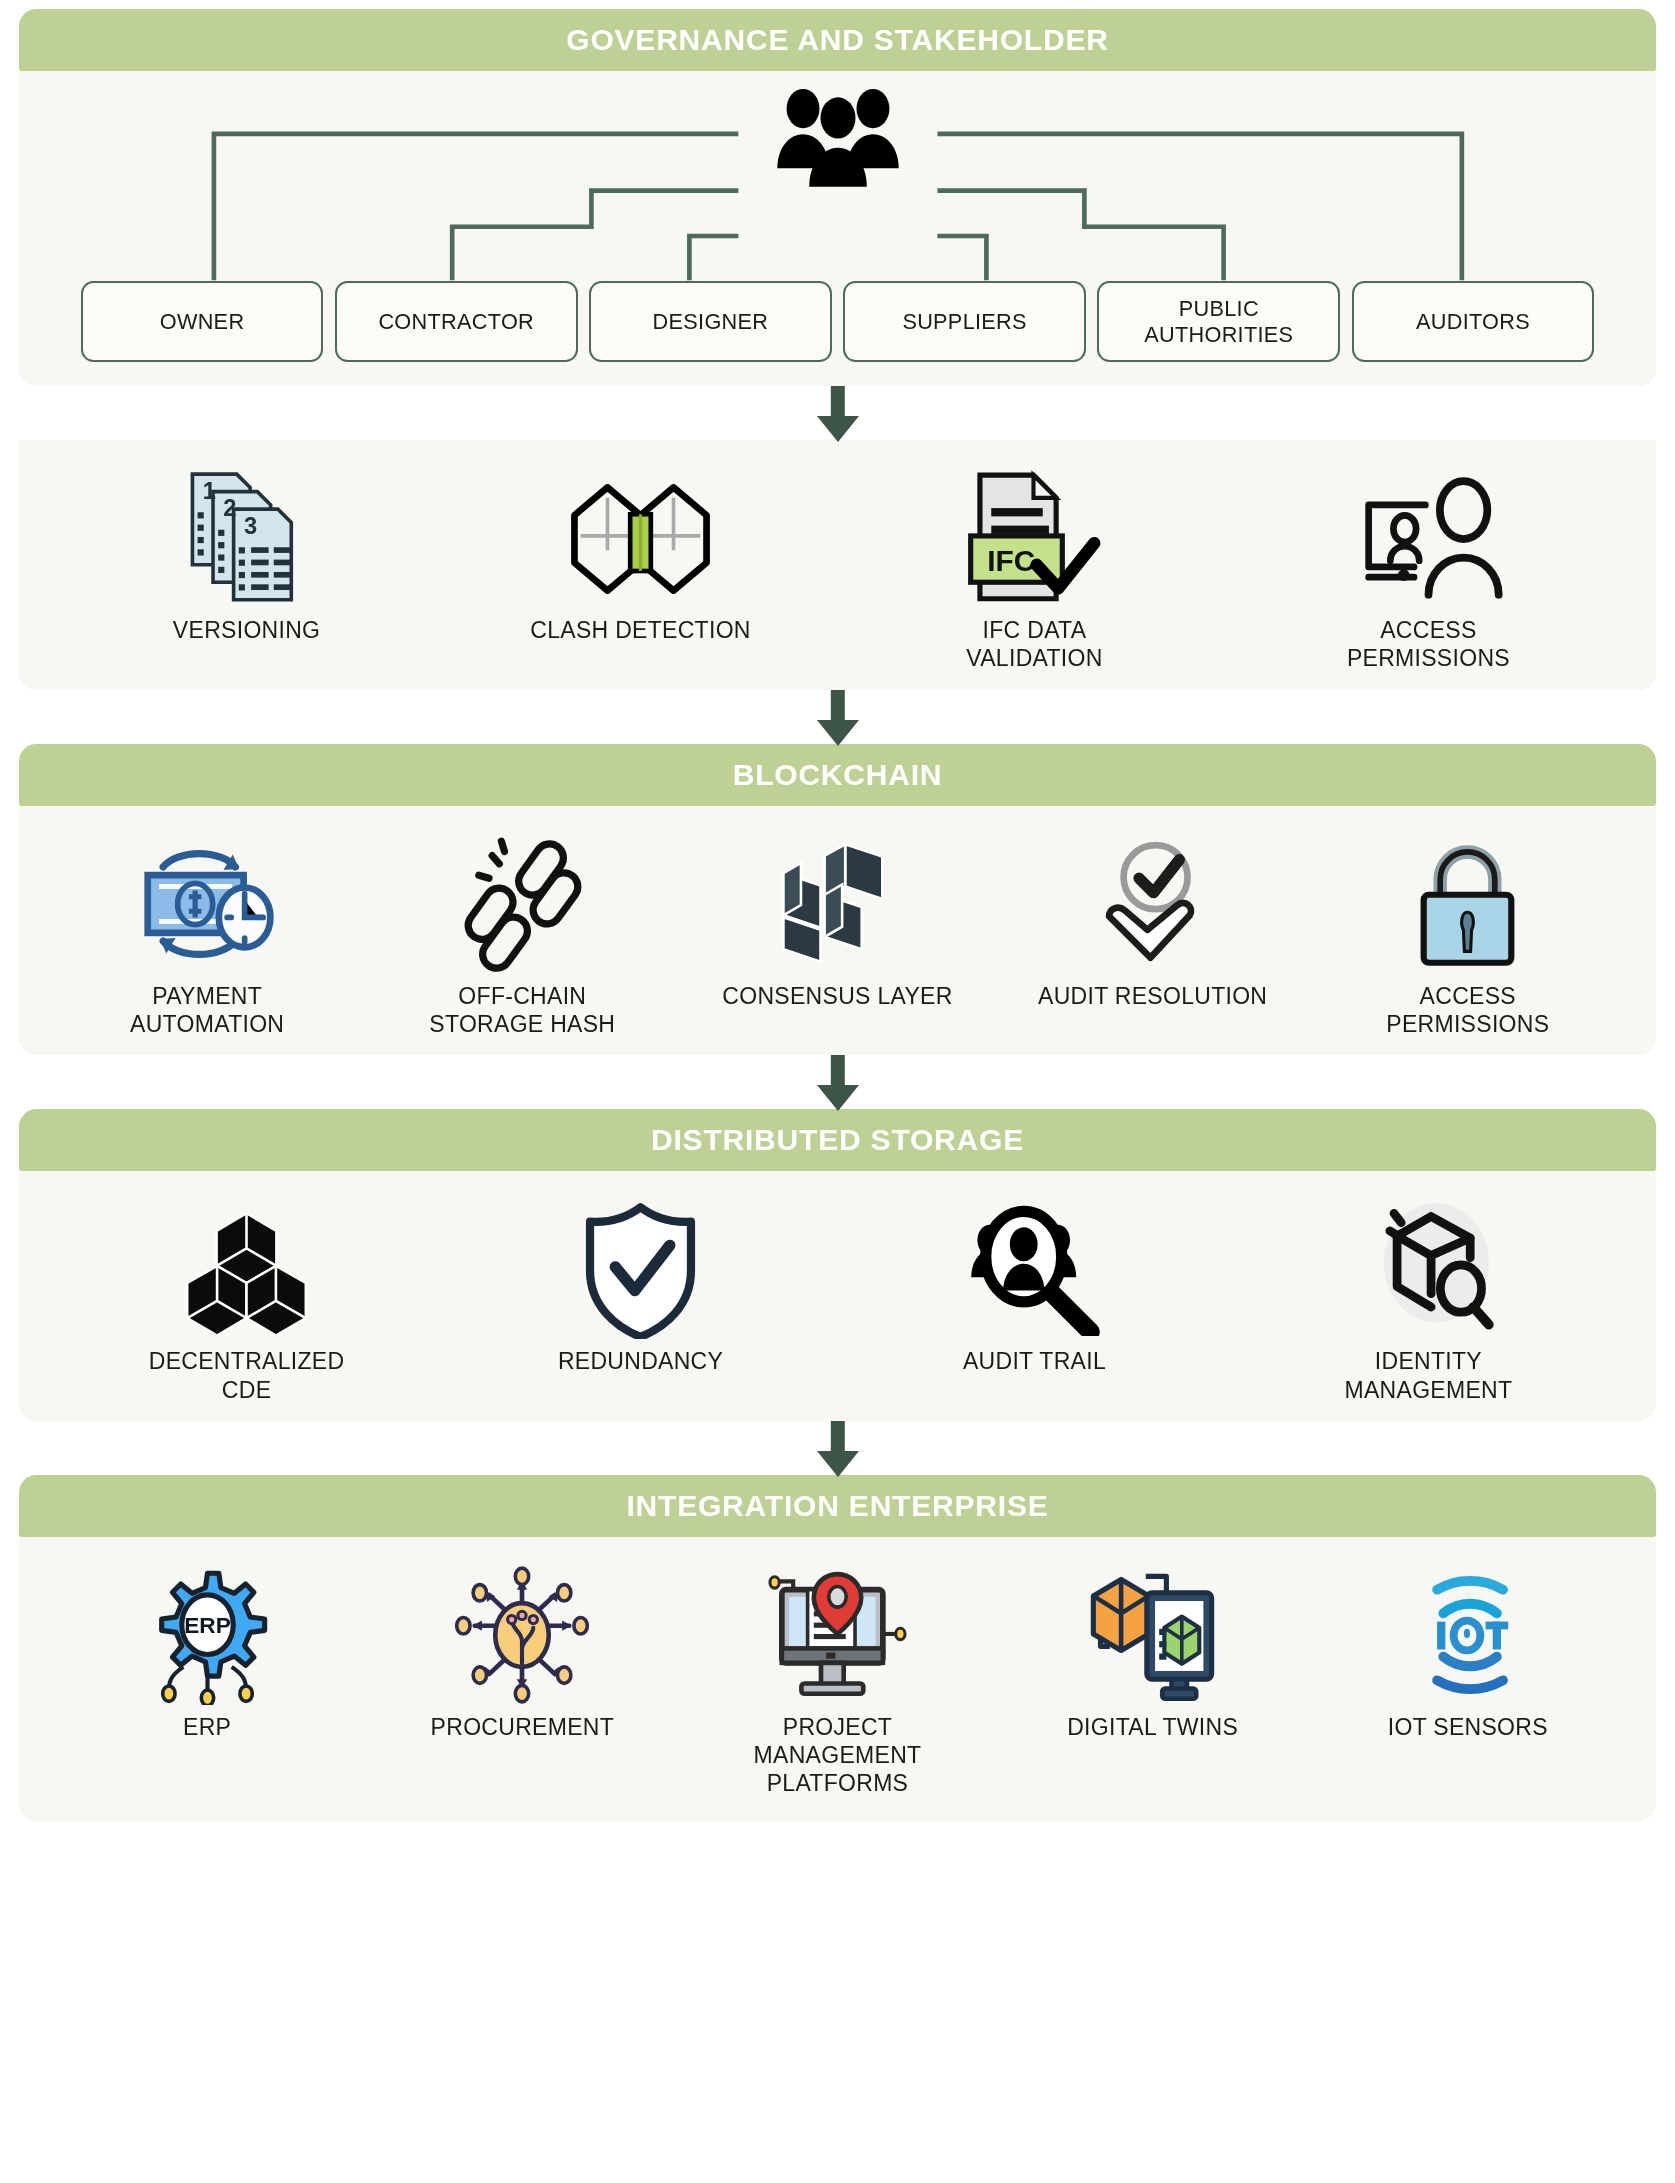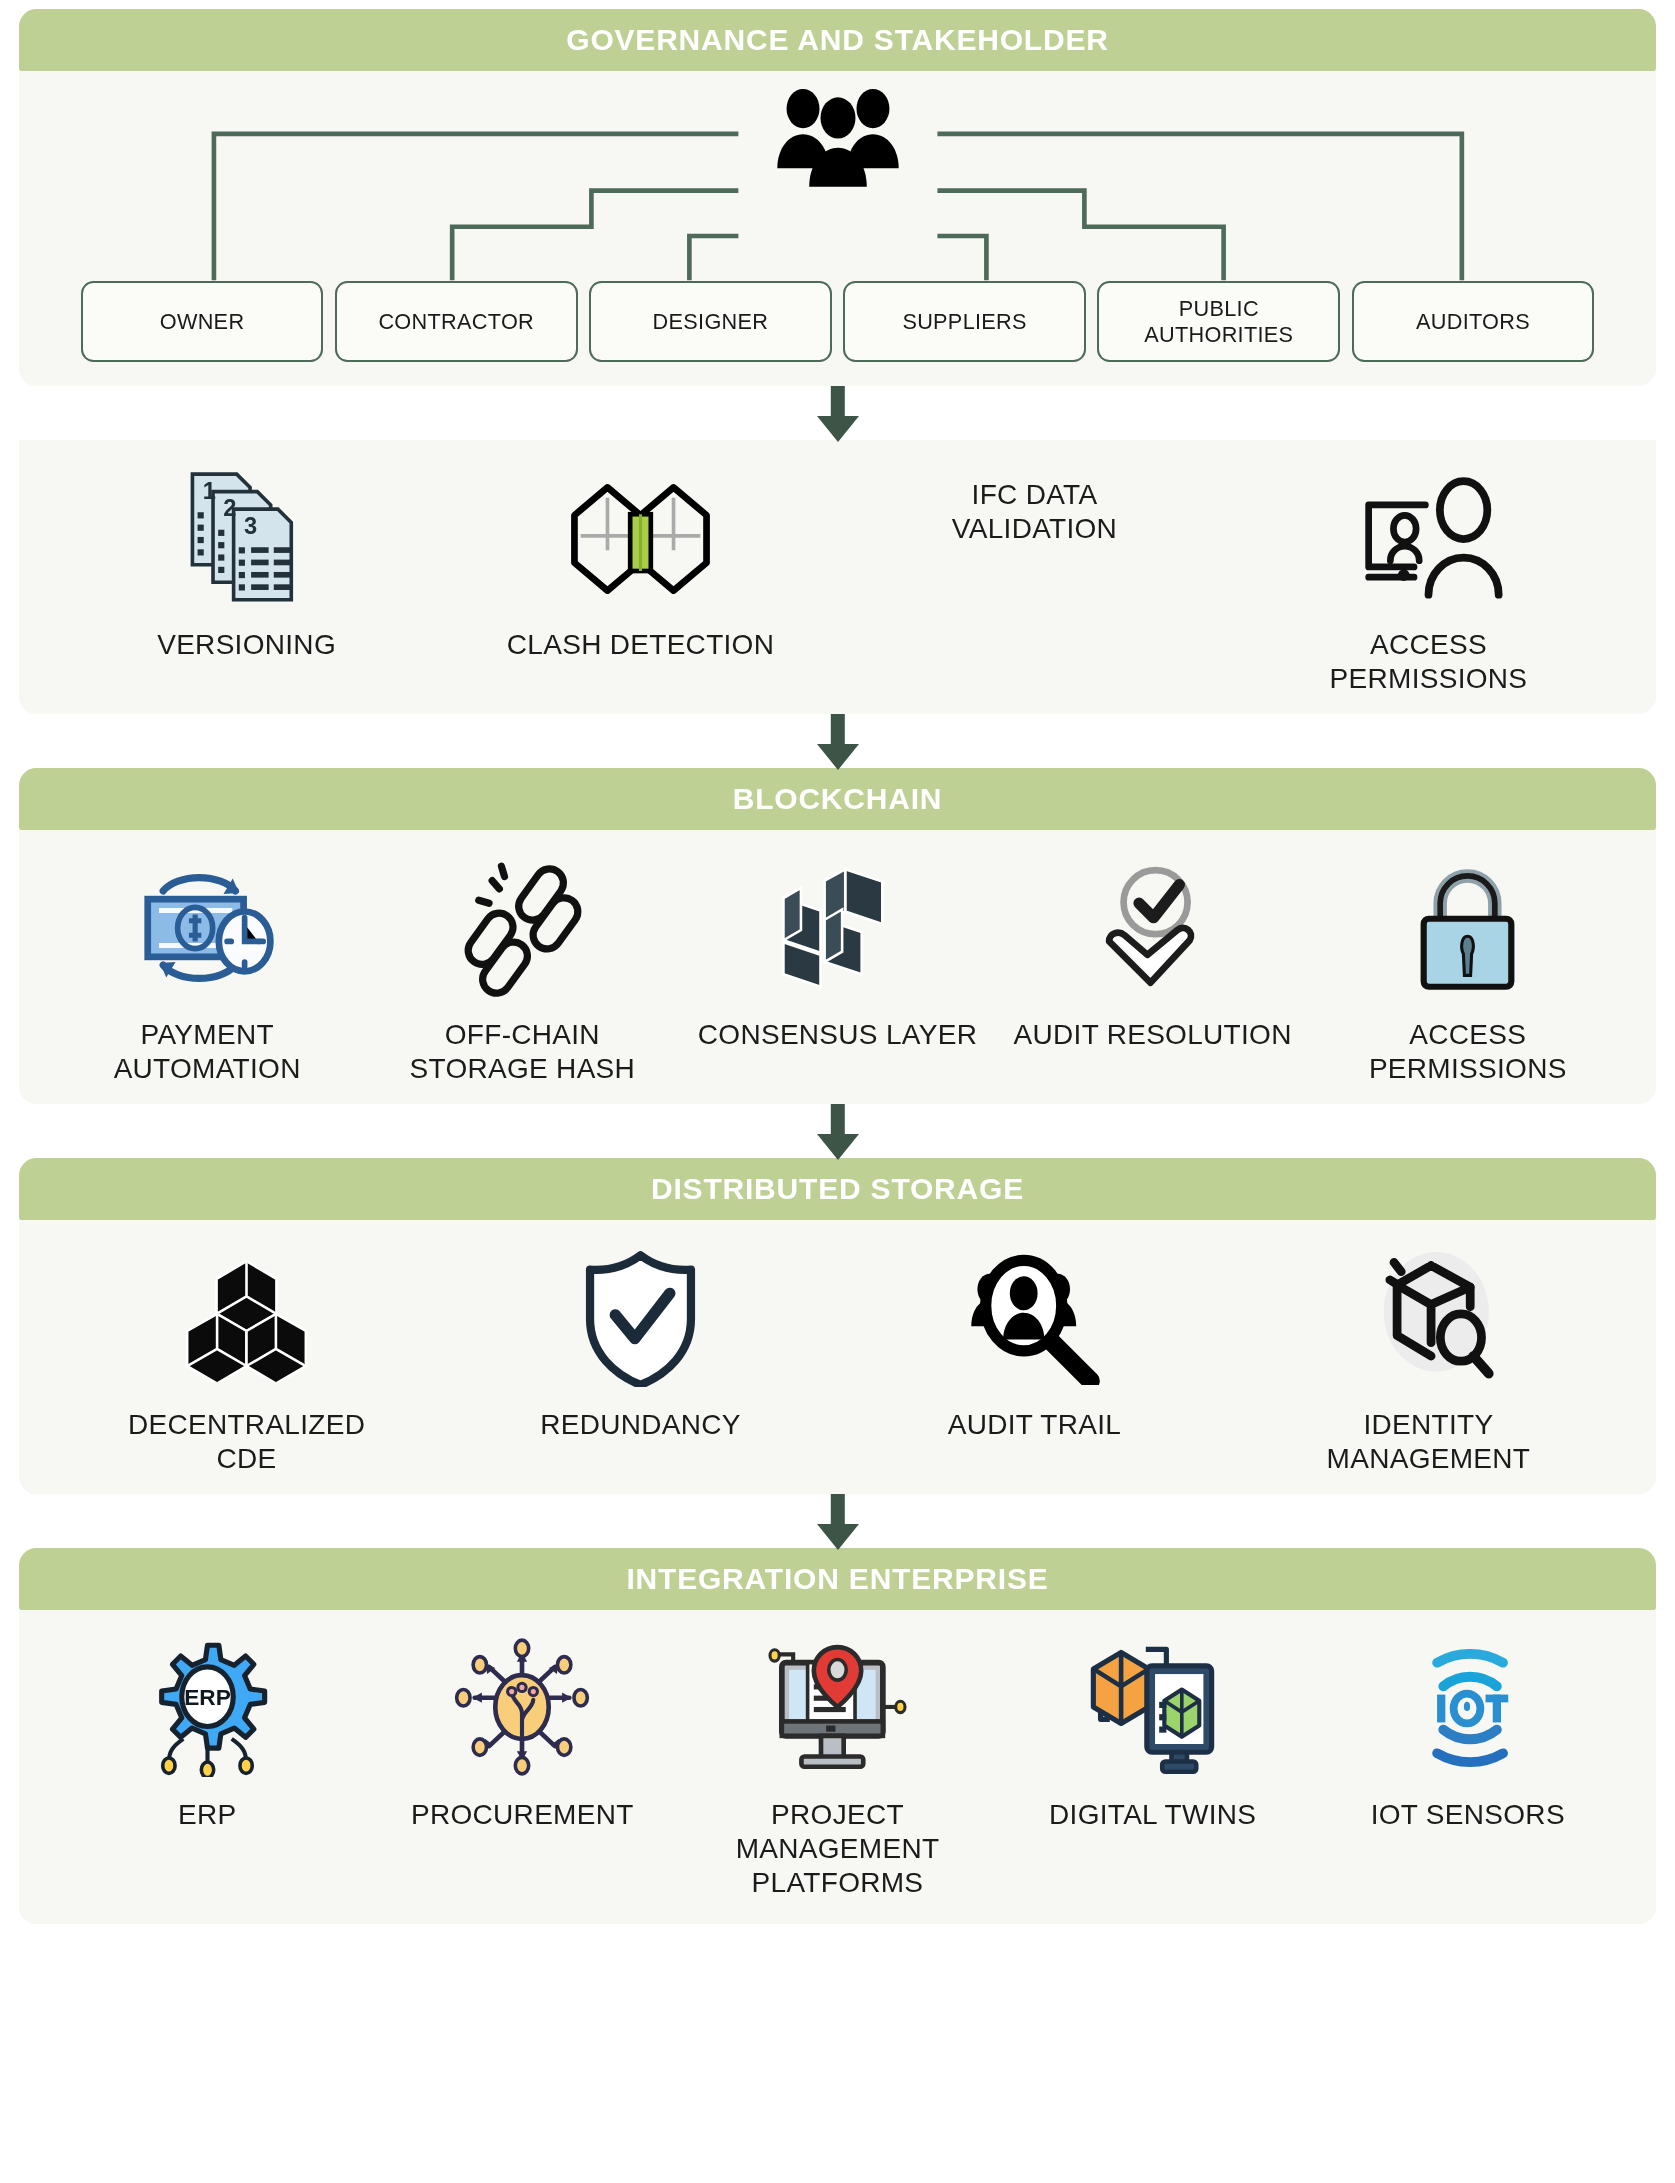--- a/index.html
+++ b/index.html
@@ -119,23 +119,23 @@
     align-items:center;
     min-width:0;
   }
   .icon-art{
     height:150px;
     display:flex; align-items:center; justify-content:center;
     width:100%;
   }
   .icon-art svg{ display:block; }
   .icon-label{
-    margin-top:15px;
+    margin-top:3px;
     text-align:center;
-    font-size:28px;
+    font-size:23px;
     color:#1b1b1b;
     letter-spacing:0.3px;
     line-height:1.22;
     text-transform:uppercase;
     white-space:pre-line;
   }
 
   #bim .section-body, #blockchain .section-body,
   #storage .section-body, #integration .section-body{ min-height:222px; }
   #integration .section-body{ padding-bottom:6.2px; }
@@ -266,20 +266,34 @@
                 <rect x="130" y="78" width="40" height="110" fill="#a8cf45" stroke="#000" stroke-width="9"></rect>
                 <path d="M150 78 V 188" stroke="#8aae33" stroke-width="6"></path>
               </g>
             </svg>
           </div>
           <div class="icon-label">CLASH DETECTION</div>
         </div>
 
 
         <div class="icon-cell">
+          <div class="icon-art">
+            <svg width="150" height="139" viewBox="0 0 290 270">
+              <path d="M40 12 h104 l44 44 v196 h-148 z" fill="#e4e4e4" stroke="#111" stroke-width="10"></path>
+              <path d="M144 12 v44 h44 z" fill="#f3f3f3" stroke="#111" stroke-width="8"></path>
+              <g fill="#111">
+                <rect x="62" y="76" width="100" height="16"></rect>
+                <rect x="62" y="110" width="112" height="16"></rect>
+                <rect x="62" y="144" width="92" height="16"></rect>
+              </g>
+              <rect x="22" y="130" width="178" height="90" fill="#c3e08a" stroke="#111" stroke-width="10"></rect>
+              <text x="54" y="198" font-size="58" font-family="Liberation Sans, sans-serif" font-weight="bold" fill="#111">IFC</text>
+              <path d="M150 186 L 192 232 L 262 144" fill="none" stroke="#000" stroke-width="24" stroke-linecap="round" stroke-linejoin="round"></path>
+            </svg>
+          </div>
           <div class="icon-label">IFC DATA
 VALIDATION</div>
         </div>
 
         <div class="icon-cell">
           <div class="icon-art">
             <svg width="155" height="129" viewBox="0 0 300 250">
               <g fill="none" stroke="#111" stroke-width="13" stroke-linecap="round">
                 <path d="M34 60 h110 M34 60 v120 M34 180 h88 M34 200 h88"></path>
                 <ellipse cx="104" cy="106" rx="22" ry="26"></ellipse>

